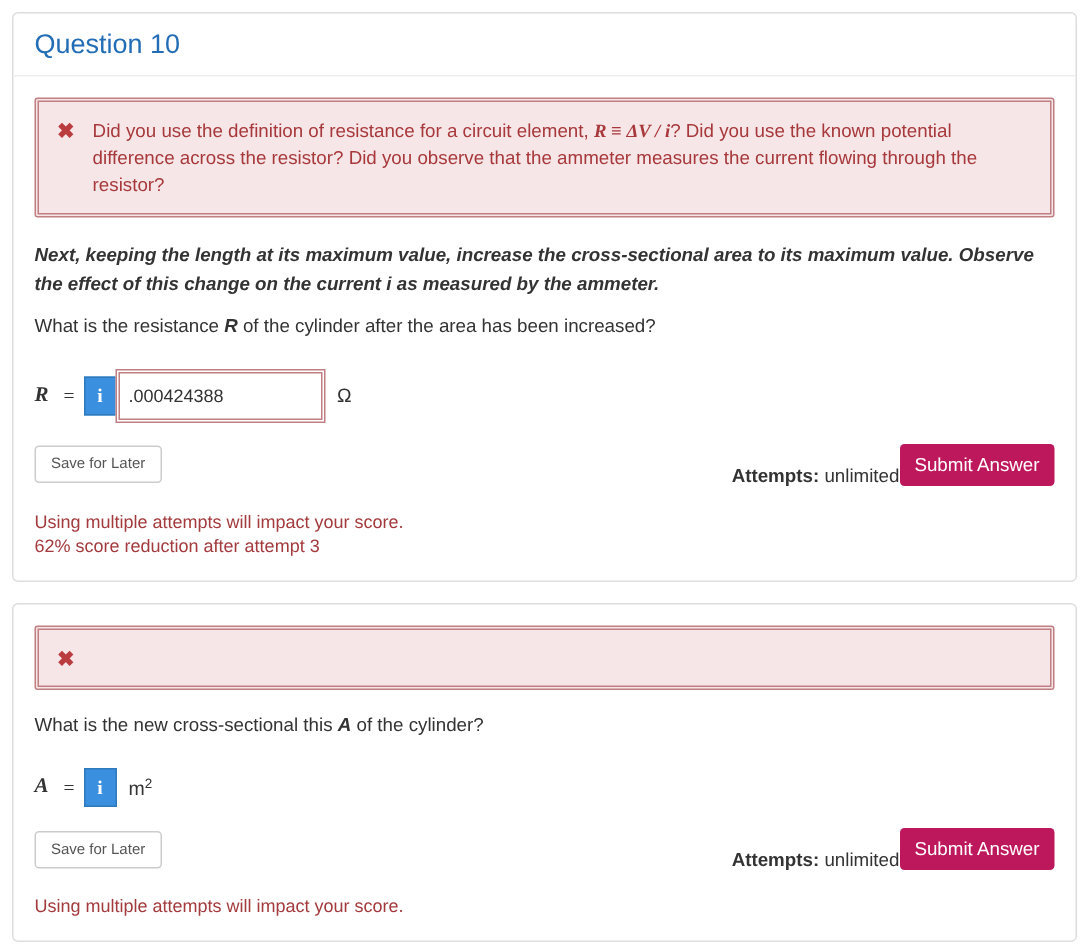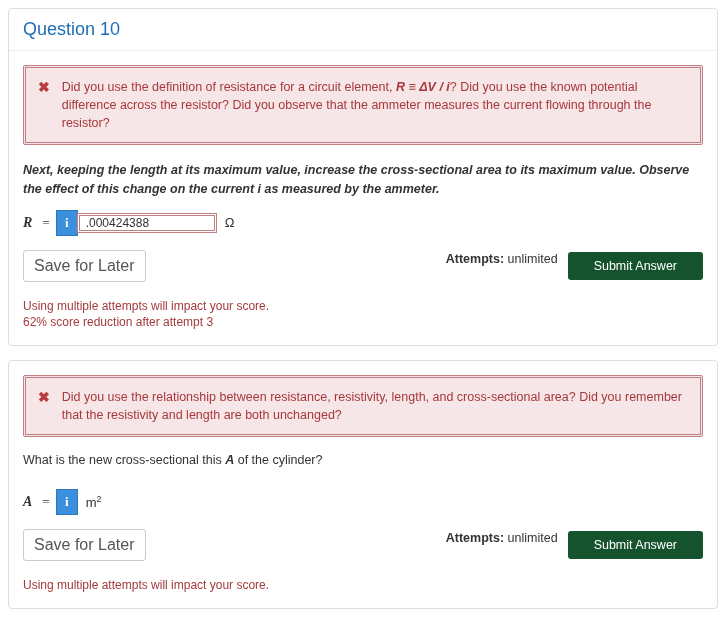--- a/index.html
+++ b/index.html
@@ -44,21 +44,21 @@
     font-weight: bold;
     font-size: 14px;
     flex: 0 0 auto;
     margin-top: 1px;
   }
   .feedback-box .fb-text {
     color: #a7383b;
     font-size: 12.5px;
     line-height: 1.45;
   }
-  .fb-bi { font-weight: bold; font-style: italic; }
+  .fb-bi { font-weight: bold; font-style: italic; font-family: Liberation Serif, serif; }
   .instruct {
     font-style: italic;
     font-weight: bold;
     color: #333;
     font-size: 12.5px;
     line-height: 1.45;
     margin-bottom: 12px;
   }
   .prompt {
     font-size: 12.5px;
@@ -88,21 +88,21 @@
     display: inline-flex;
     align-items: center;
     justify-content: center;
     font-weight: bold;
     font-family: Georgia, serif;
     font-size: 13px;
     border: 1px solid #2f79bd;
     cursor: pointer;
   }
   .ans-input {
-    height: 20px;
+    height: 36px;
     width: 140px;
     border: 3px double #c07f82;
     padding: 0 6px;
     font-size: 12px;
     color: #333;
     outline: none;
     margin-left: -1px;
   }
   .unit {
     margin-left: 8px;
@@ -111,40 +111,39 @@
   .unit sup { font-size: 9px; }
   .action-row {
     display: flex;
     align-items: center;
     justify-content: space-between;
   }
   .save-btn {
     border: 1px solid #ccc;
     background: #fff;
     color: #555;
-    font-size: 16px;
+    font-size: 10px;
     padding: 6px 10px;
     border-radius: 3px;
     cursor: pointer;
   }
   .right-actions {
     display: flex;
-    align-items: flex-start;
-    gap: 10px;
+    align-items: flex-end;
   }
   .attempts {
     font-size: 12.5px;
     color: #333;
   }
   .attempts b { font-weight: bold; }
   .submit-btn {
-    background: #14532d;
+    background: #be185d;
     color: #fff;
     border: none;
-    padding: 7px 26px;
+    padding: 7px 10px;
     font-size: 12.5px;
     border-radius: 3px;
     cursor: pointer;
   }
   .warn {
     color: #a33a3d;
     font-size: 12px;
     line-height: 1.4;
     margin-top: 16px;
   }
@@ -160,20 +159,23 @@
 
     <div class="feedback-box">
       <span class="x-icon">✖</span>
       <span class="fb-text">
         <span>Did you use the definition of resistance for a circuit element, </span><span class="fb-bi">R ≡ ΔV / i</span><span>? Did you use the known potential difference across the resistor? Did you observe that the ammeter measures the current flowing through the resistor?</span>
       </span>
     </div>
 
     <div class="instruct">Next, keeping the length at its maximum value, increase the cross-sectional area to its maximum value. Observe the effect of this change on the current i as measured by the ammeter.</div>
 
+    <div class="prompt">
+      <span>What is the resistance </span><span class="bi">R</span><span> of the cylinder after the area has been increased?</span>
+    </div>
 
     <div class="answer-row">
       <span class="lhs">R</span>
       <span class="eq">=</span>
       <span class="info-btn">i</span>
       <input class="ans-input" value=".000424388" style="">
       <span class="unit">Ω</span>
     </div>
 
     <div class="action-row">
@@ -193,21 +195,20 @@
     </div>
 
   </div>
 </div>
 
 <div class="question-block">
   <div class="q-body">
 
     <div class="feedback-box">
       <span class="x-icon">✖</span>
-      <span class="fb-text">Did you use the relationship between resistance, resistivity, length, and cross-sectional area? Did you remember that the resistivity and length are both unchanged?</span>
     </div>
 
     <div class="prompt">
       <span>What is the new cross-sectional this </span><span class="bi">A</span><span> of the cylinder?</span>
     </div>
 
     <div class="answer-row">
       <span class="lhs">A</span>
       <span class="eq">=</span>
       <span class="info-btn">i</span>

